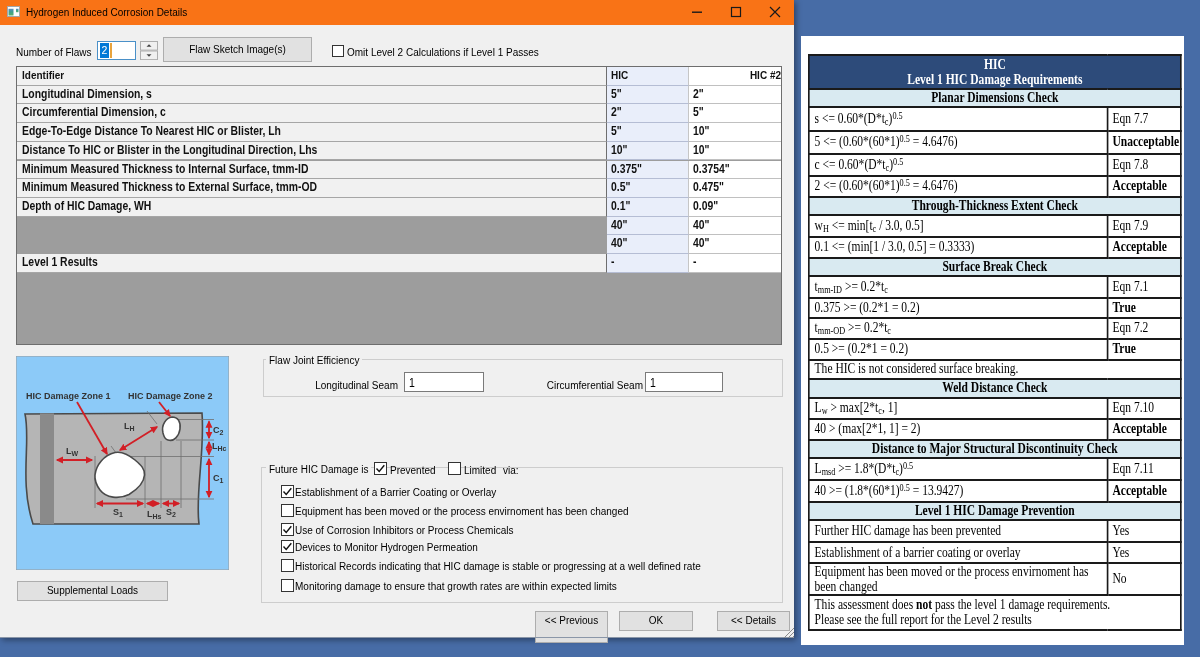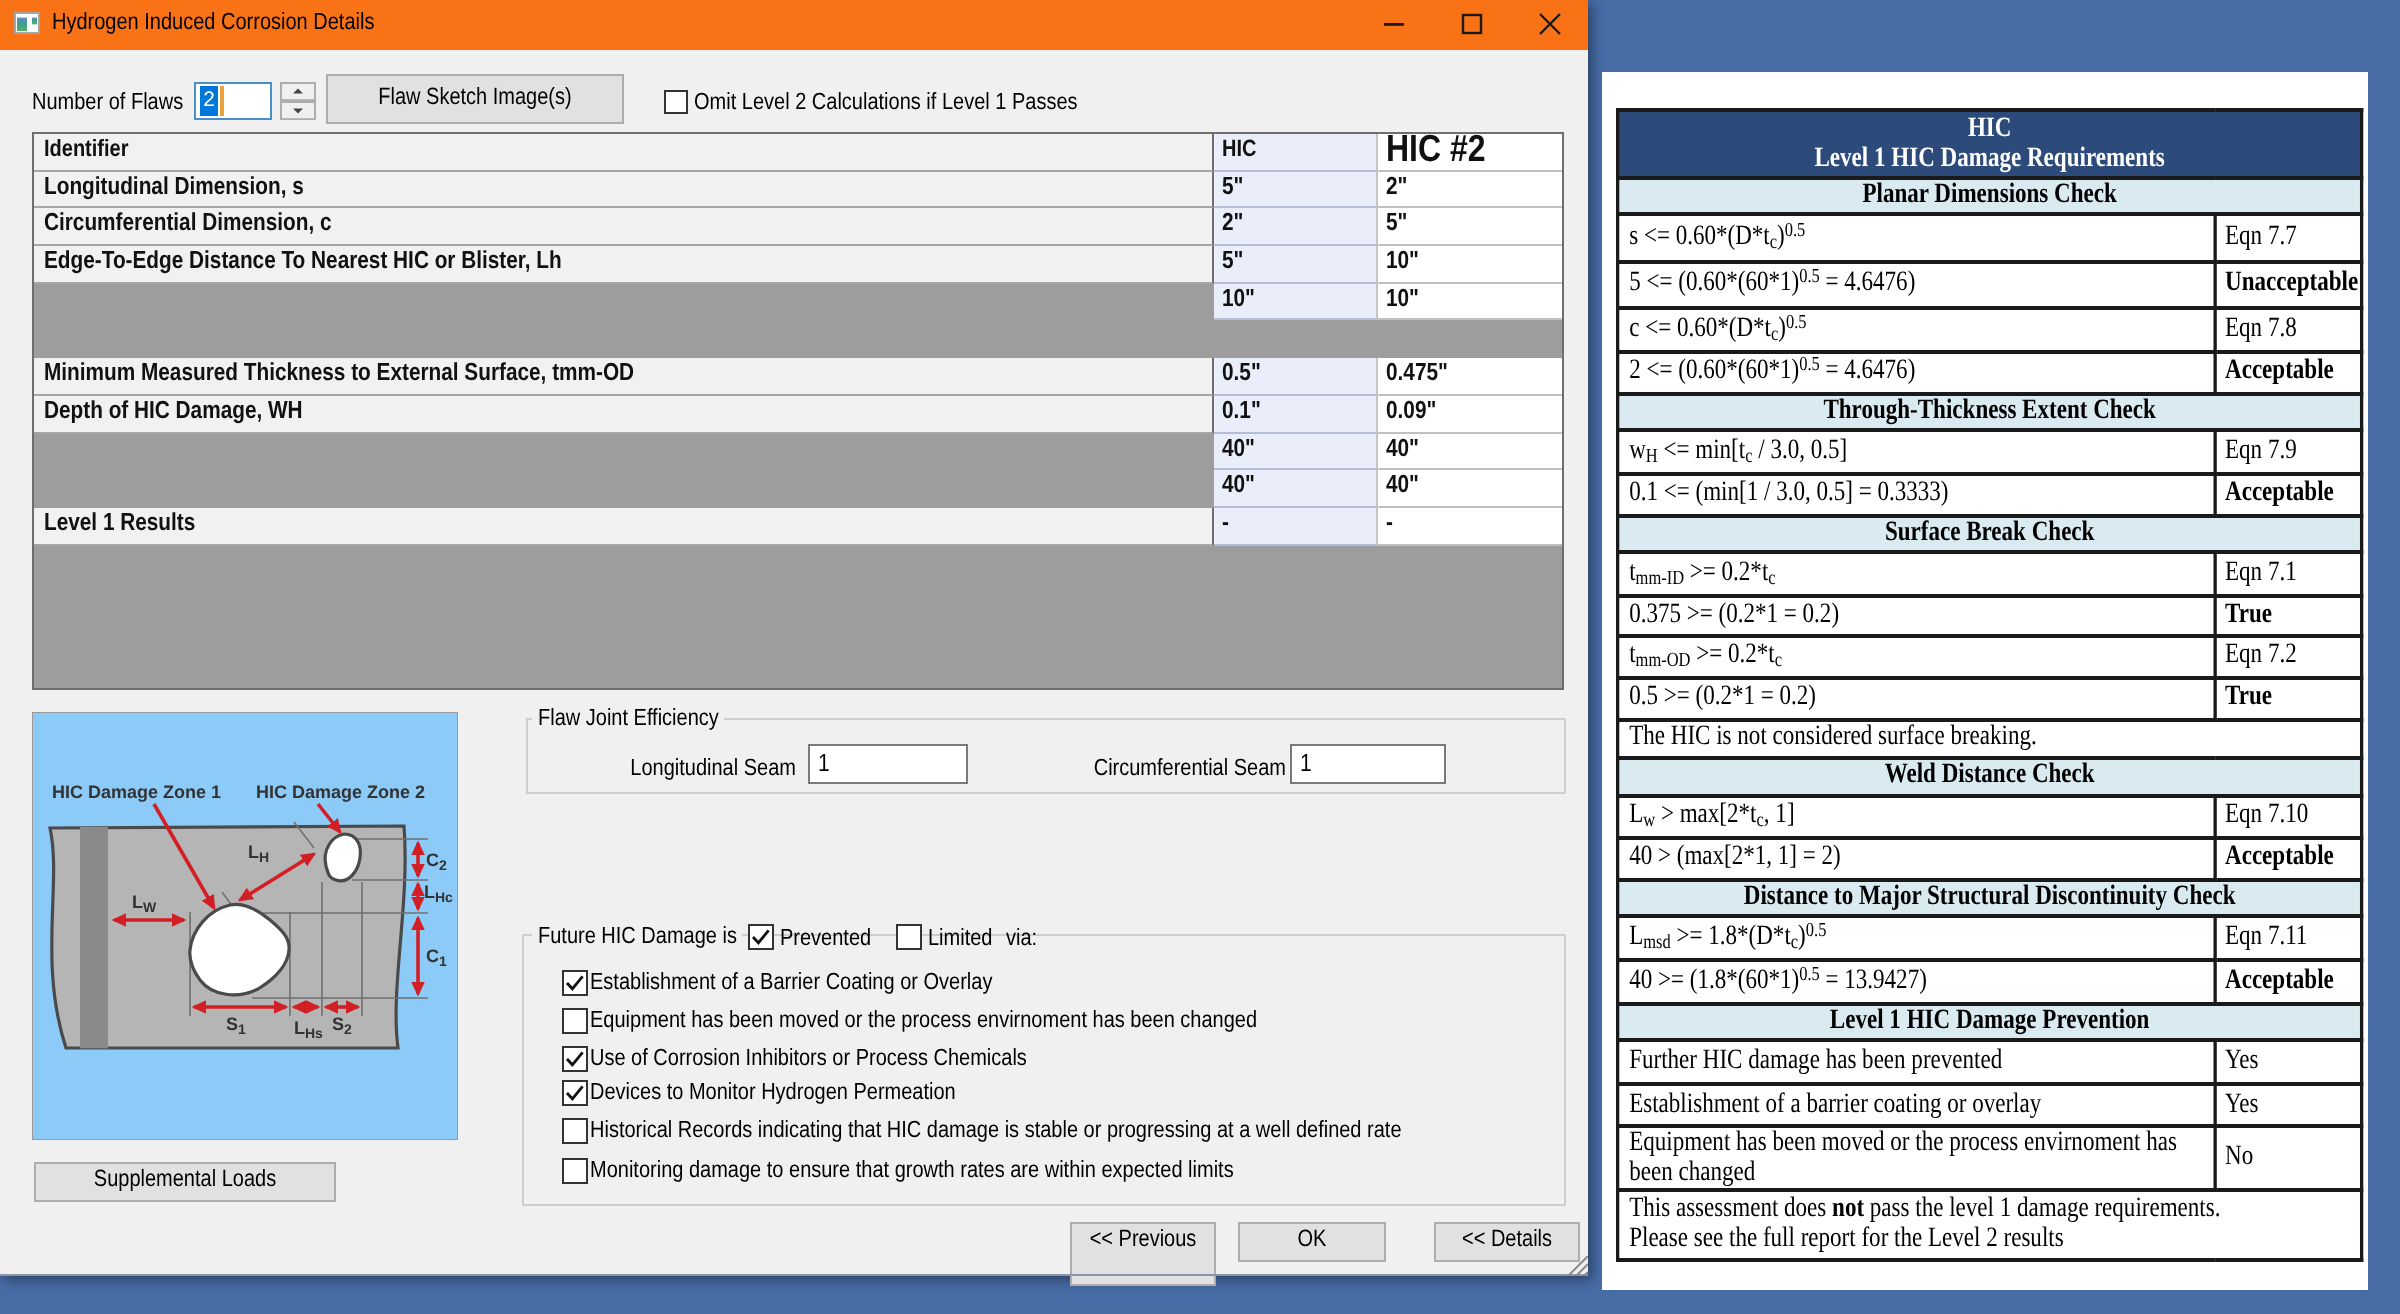--- a/index.html
+++ b/index.html
@@ -67,40 +67,46 @@
       <path d="M6.5 13.2 L11.5 13.2 L9 15.8 Z" fill="#444"></path>
     </svg>
     <div class="btn" style="left:163px; top:37px; width:149px; height:25px; line-height:23px;"><i>Flaw Sketch Image(s)</i></div>
     <div class="cb" style="left:332px; top:45px; width:12px; height:12px;"></div>
     <div class="lbl" style="left:347px; top:46px;">Omit Level 2 Calculations if Level 1 Passes</div>
 
     <div id="grid">
       <div class="grow" style="top:0.0px;">
           <div class="gc1" style="font-size:10px;"><i>Identifier</i></div>
           <div class="gc2" style="font-size:10px;"><i>HIC</i></div>
-          <div class="gc3" style="font-size:16px;"><i>HIC #2</i></div>
+          <div class="gc3" style="font-size:10px;text-align:right;"><i>HIC #2</i></div>
         </div>
       <div class="grow" style="top:18.7px;">
           <div class="gc1"><i>Longitudinal Dimension, s</i></div>
           <div class="gc2"><i>5"</i></div>
           <div class="gc3"><i>2"</i></div>
         </div>
       <div class="grow" style="top:37.4px;">
           <div class="gc1"><i>Circumferential Dimension, c</i></div>
           <div class="gc2"><i>2"</i></div>
           <div class="gc3"><i>5"</i></div>
         </div>
       <div class="grow" style="top:56.1px;">
           <div class="gc1"><i>Edge-To-Edge Distance To Nearest HIC or Blister, Lh</i></div>
           <div class="gc2"><i>5"</i></div>
           <div class="gc3"><i>10"</i></div>
         </div>
       <div class="grow" style="top:74.8px;">
+          <div class="gc1"><i>Distance To HIC or Blister in the Longitudinal Direction, Lhs</i></div>
           <div class="gc2"><i>10"</i></div>
           <div class="gc3"><i>10"</i></div>
+        </div>
+      <div class="grow" style="top:93.5px;">
+          <div class="gc1"><i>Minimum Measured Thickness to Internal Surface, tmm-ID</i></div>
+          <div class="gc2"><i>0.375"</i></div>
+          <div class="gc3"><i>0.3754"</i></div>
         </div>
       <div class="grow" style="top:112.2px;">
           <div class="gc1"><i>Minimum Measured Thickness to External Surface, tmm-OD</i></div>
           <div class="gc2"><i>0.5"</i></div>
           <div class="gc3"><i>0.475"</i></div>
         </div>
       <div class="grow" style="top:130.9px;">
           <div class="gc1"><i>Depth of HIC Damage, WH</i></div>
           <div class="gc2"><i>0.1"</i></div>
           <div class="gc3"><i>0.09"</i></div>

